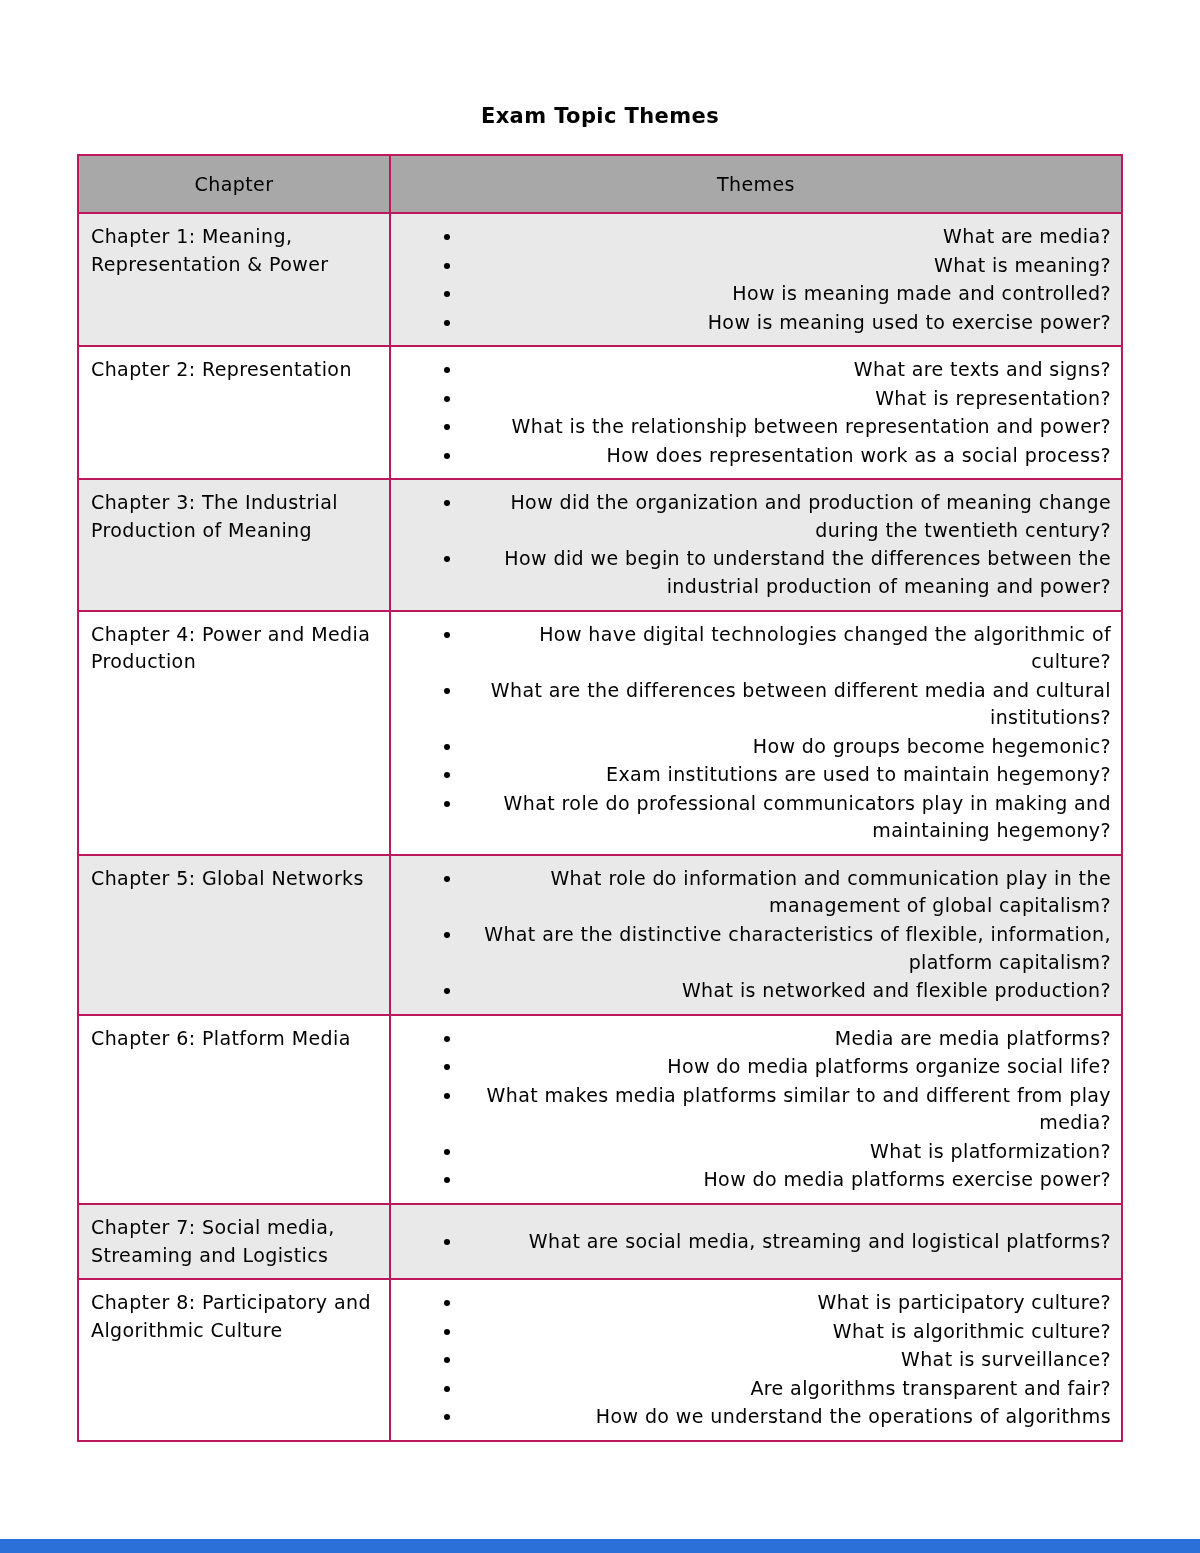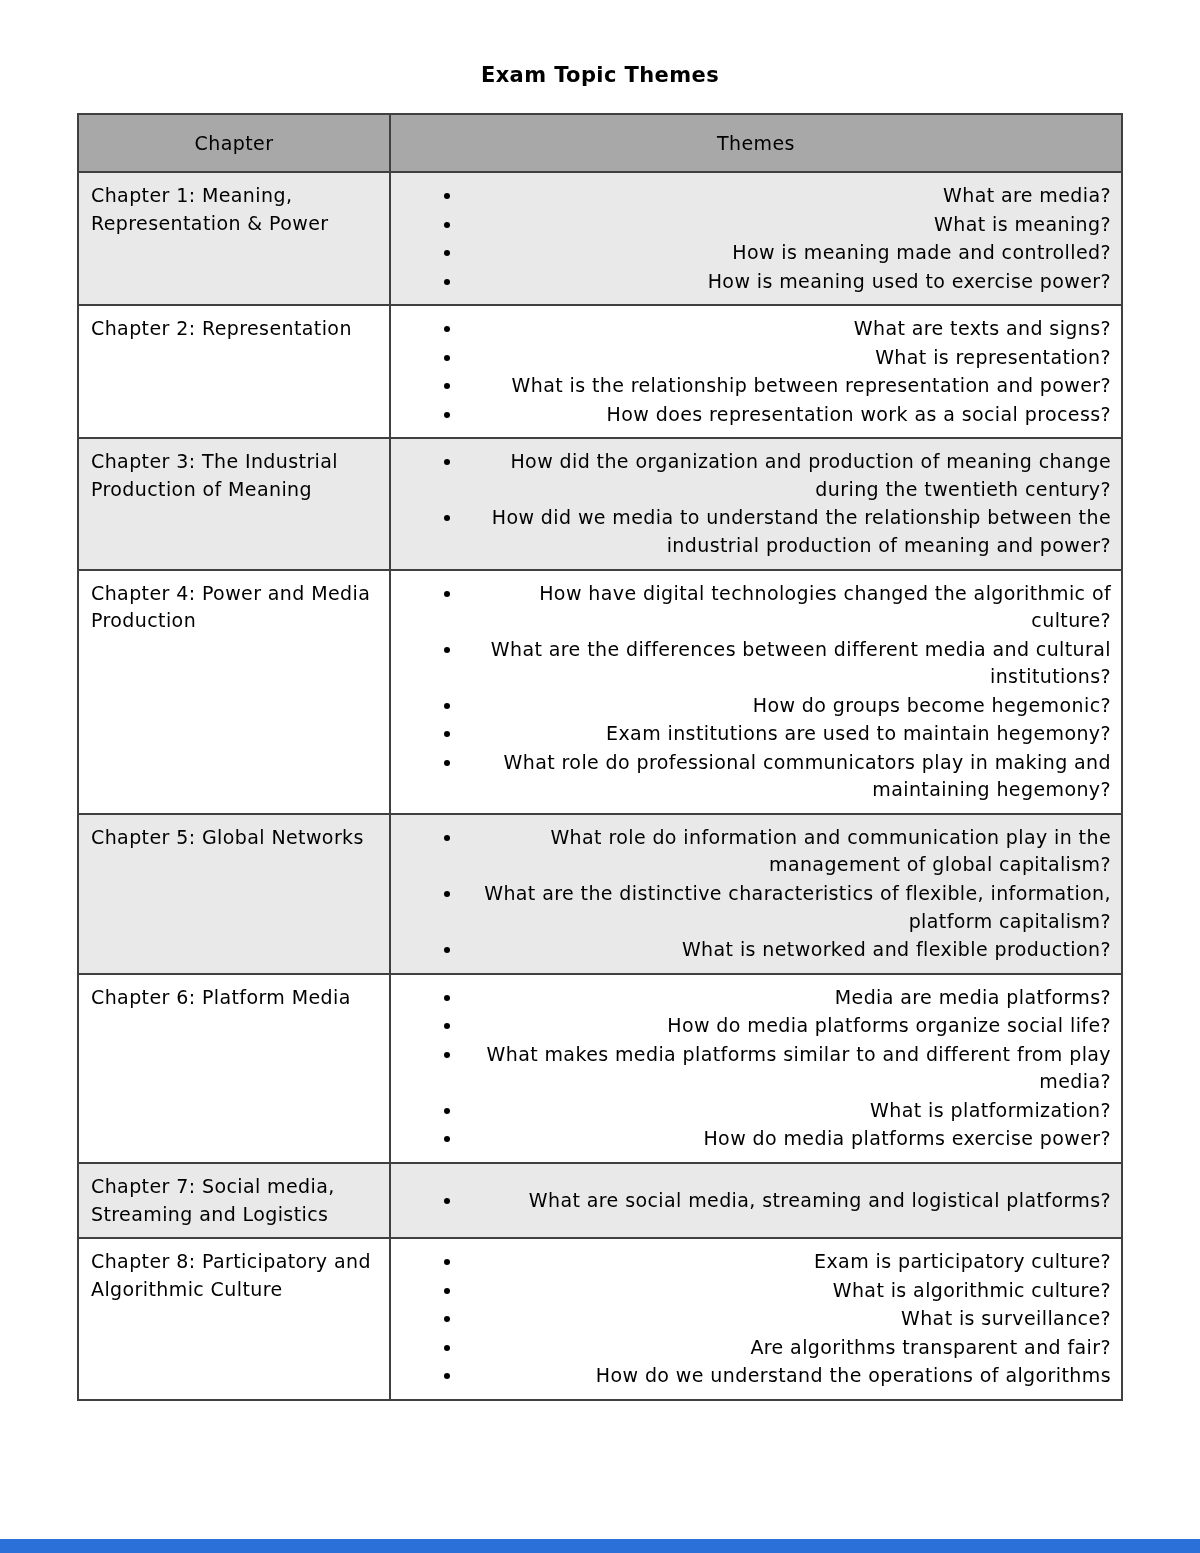--- a/index.html
+++ b/index.html
@@ -8,39 +8,39 @@
     background: #ffffff;
     font-family: "DejaVu Sans", "Liberation Sans", sans-serif;
   }
   body {
     position: relative;
     width: 1200px;
     min-height: 1553px;
     overflow: hidden;
   }
   .page {
-    padding-top: 63px;
+    padding-top: 104px;
   }
   .doc-title {
     text-align: center;
     font-weight: bold;
     font-size: 21px;
     letter-spacing: 0.4px;
     color: #000;
     margin: 0 0 26px 0;
   }
   table.themes-table {
     width: 1044px;
     margin: 0 auto;
     border-collapse: collapse;
     table-layout: fixed;
   }
   table.themes-table th,
   table.themes-table td {
-    border: 2px solid #404040;
+    border: 2px solid #be185d;
     font-size: 19px;
     letter-spacing: 0.4px;
     color: #000;
     vertical-align: top;
   }
   col.col-chapter { width: 312px; }
   col.col-themes  { width: 732px; }
   thead th {
     background: #a8a8a8;
     font-weight: normal;
@@ -117,21 +117,21 @@
               <li>What is the relationship between representation and power?</li>
               <li>How does representation work as a social process?</li>
             </ul>
           </td>
         </tr>
         <tr>
           <td class="chapter-cell">Chapter 3: The Industrial Production of Meaning</td>
           <td class="themes-cell">
             <ul>
               <li>How did the organization and production of meaning change during the twentieth century?</li>
-              <li>How did we media to understand the relationship between the industrial production of meaning and power?</li>
+              <li>How did we begin to understand the differences between the industrial production of meaning and power?</li>
             </ul>
           </td>
         </tr>
         <tr>
           <td class="chapter-cell">Chapter 4: Power and Media Production</td>
           <td class="themes-cell">
             <ul>
               <li>How have digital technologies changed the algorithmic of culture?</li>
               <li>What are the differences between different media and cultural institutions?</li>
               <li>How do groups become hegemonic?</li>
@@ -167,21 +167,21 @@
           <td class="themes-cell">
             <ul>
               <li>What are social media, streaming and logistical platforms?</li>
             </ul>
           </td>
         </tr>
         <tr>
           <td class="chapter-cell">Chapter 8: Participatory and Algorithmic Culture</td>
           <td class="themes-cell">
             <ul>
-              <li>Exam is participatory culture?</li>
+              <li>What is participatory culture?</li>
               <li>What is algorithmic culture?</li>
               <li>What is surveillance?</li>
               <li>Are algorithms transparent and fair?</li>
               <li>How do we understand the operations of algorithms</li>
             </ul>
           </td>
         </tr>
       </tbody>
   </table>
 </div>

